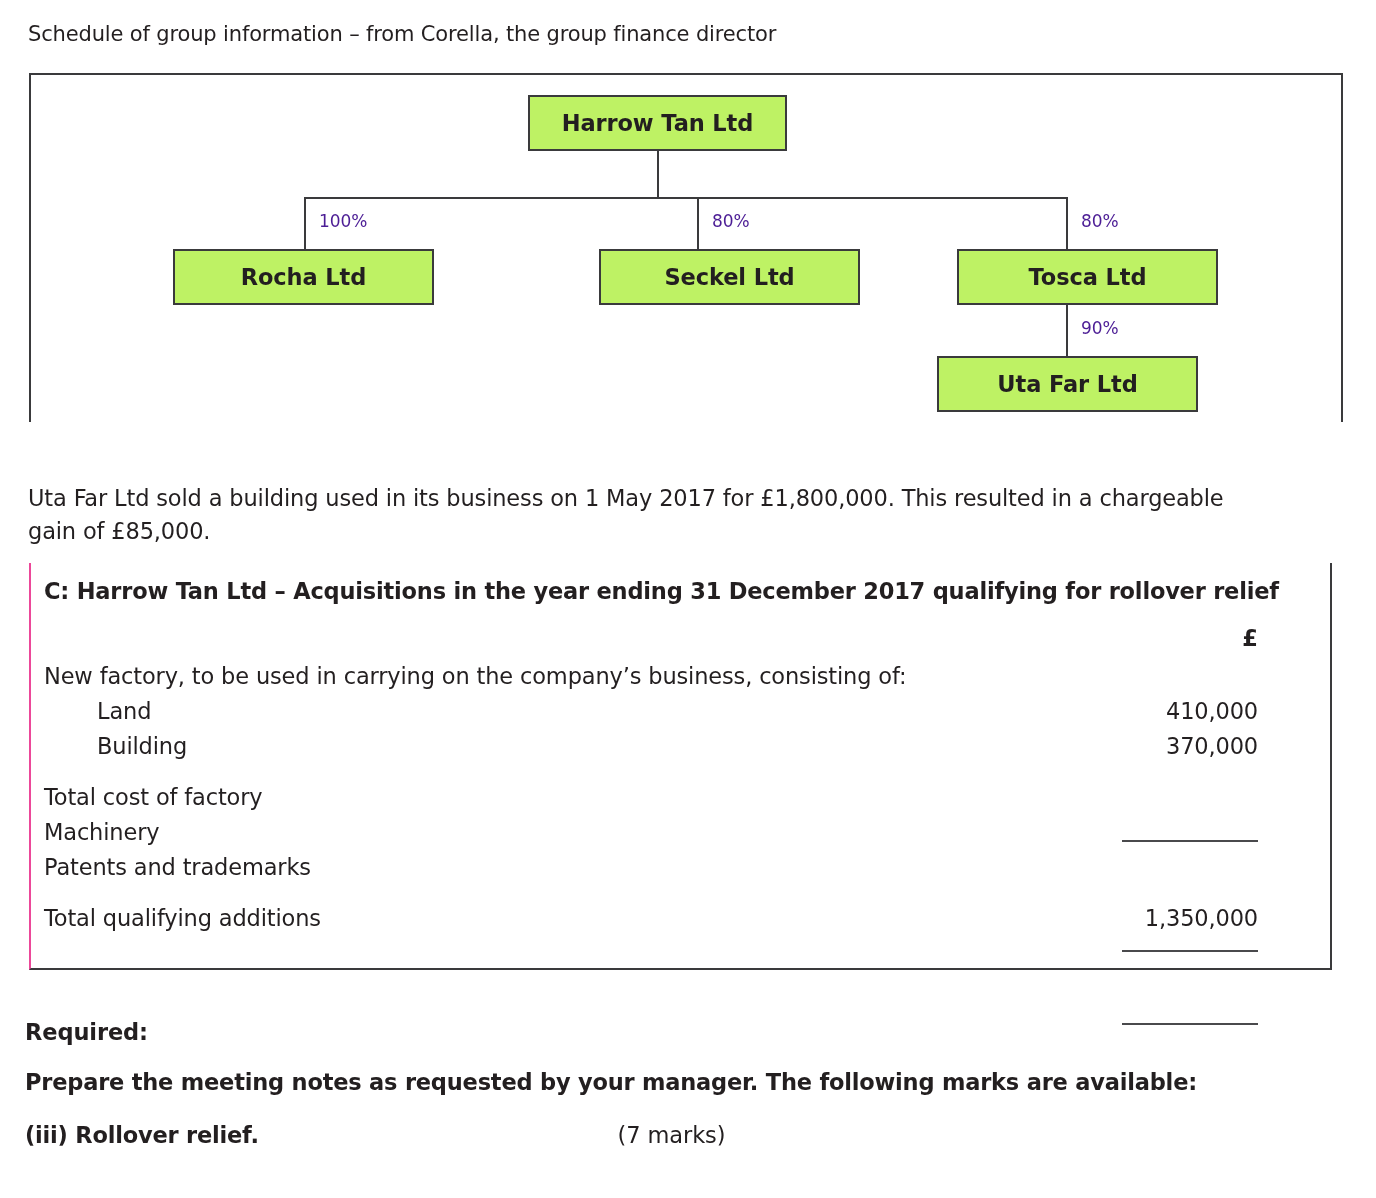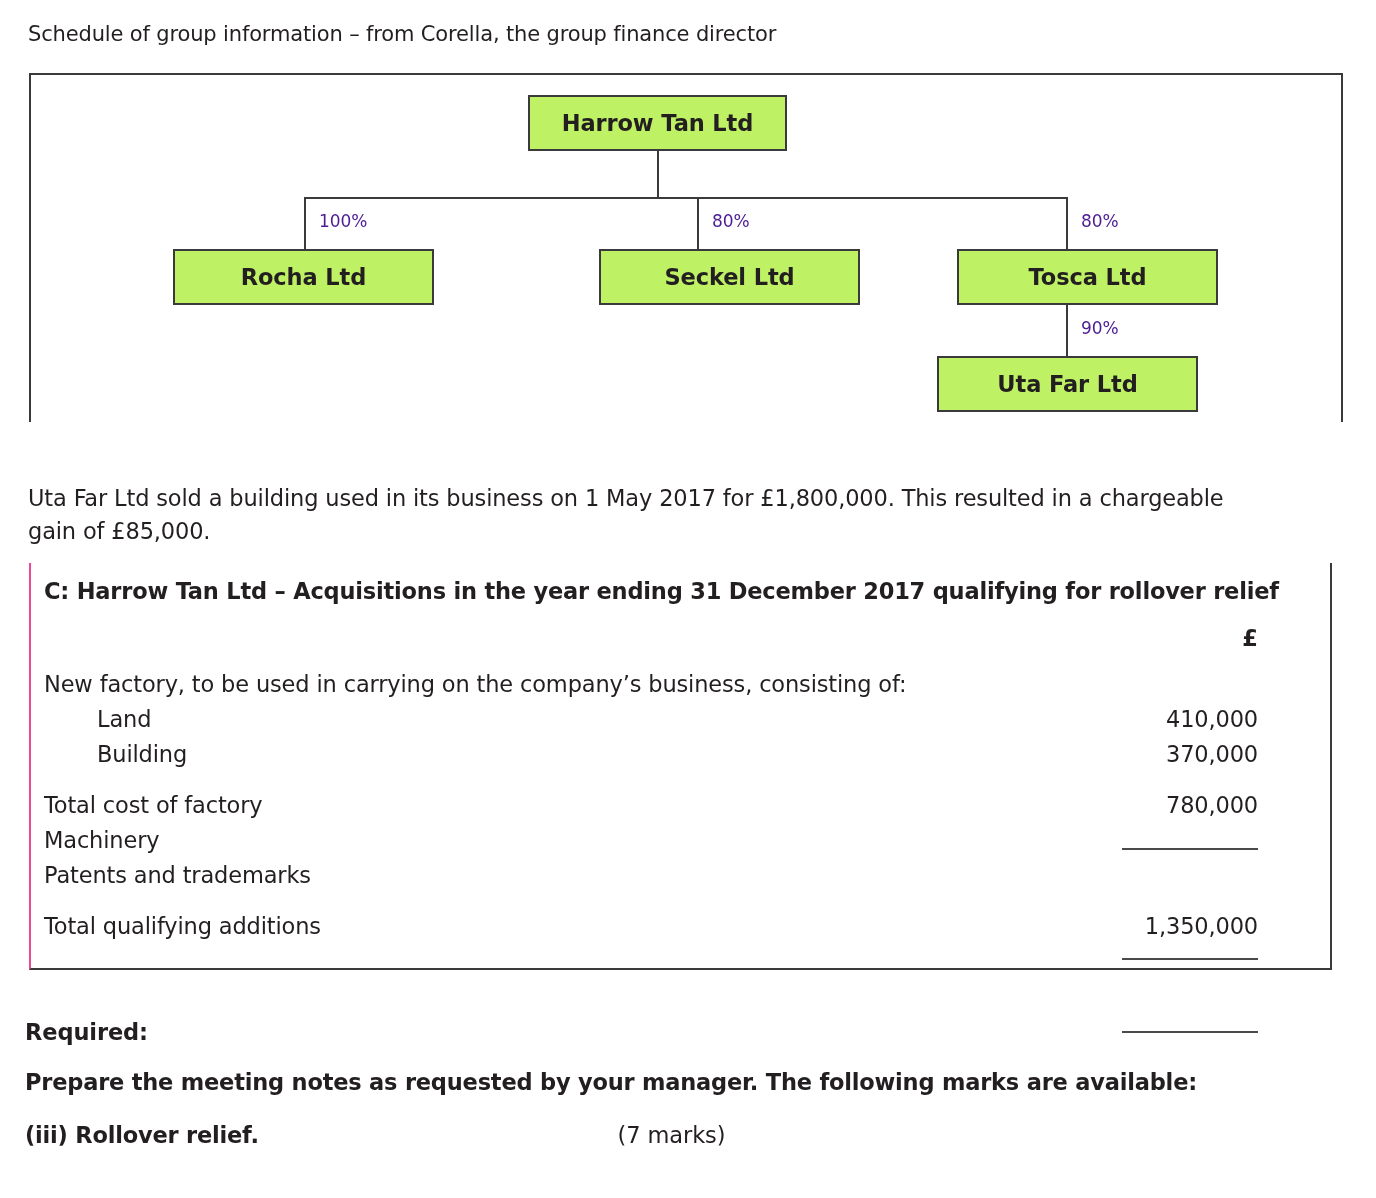--- a/index.html
+++ b/index.html
@@ -141,21 +141,20 @@
     text-align: right;
     font-size: 22.5px;
     font-weight: bold;
   }
 
   .ledger {
     position: absolute;
     left: 0;
     top: 100px;
     width: 100%;
-    margin-top: 8px;
   }
   .lrow {
     position: relative;
     height: 35px;
   }
   .lrow .lbl {
     position: absolute;
     left: 13px;
     top: 0;
     font-size: 22.5px;
@@ -271,21 +270,20 @@
 
     <div class="lrow indent">
       <span class="lbl">Building</span>
       <span class="amt">370,000</span>
     </div>
 
     <div class="spacer"></div>
 
     <div class="lrow">
       <span class="lbl">Total cost of factory</span>
-      <span class="amt">780,000</span>
     </div>
 
     <div class="lrow">
       <span class="lbl">Machinery</span>
     </div>
 
     <div class="lrow">
       <span class="lbl">Patents and trademarks</span>
     </div>
 

